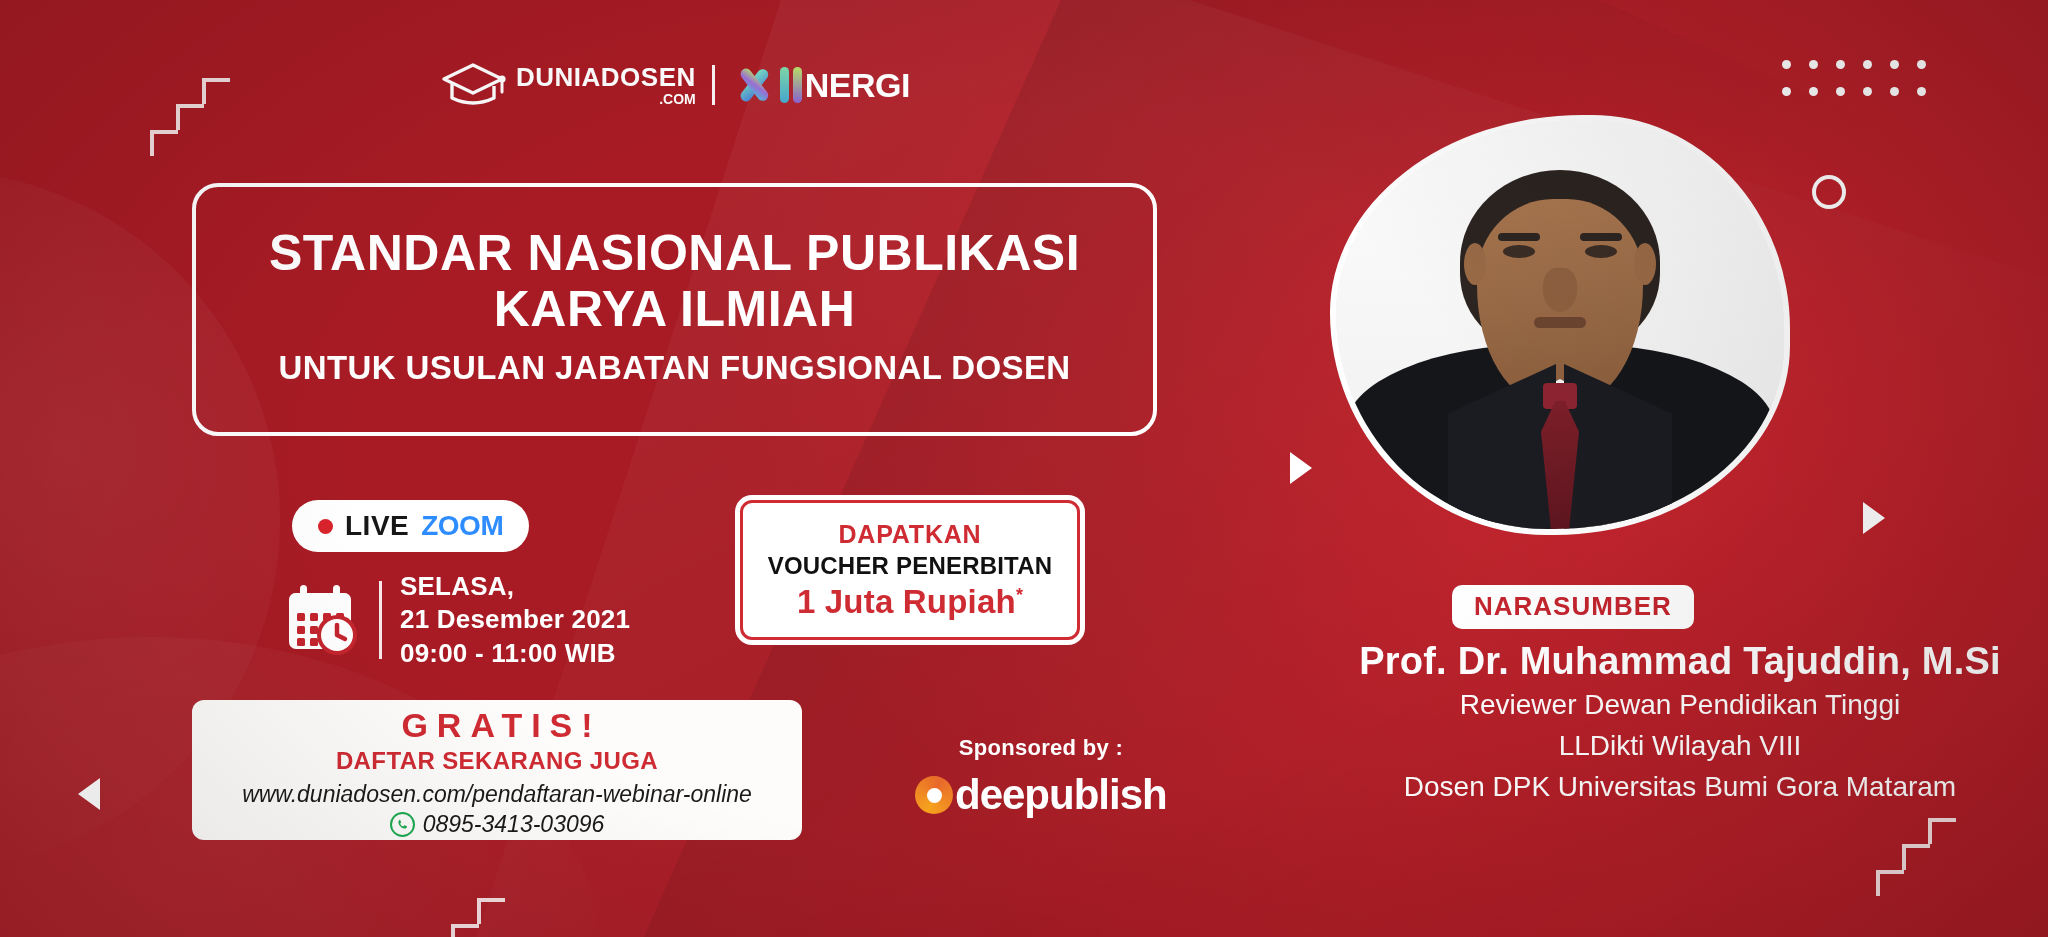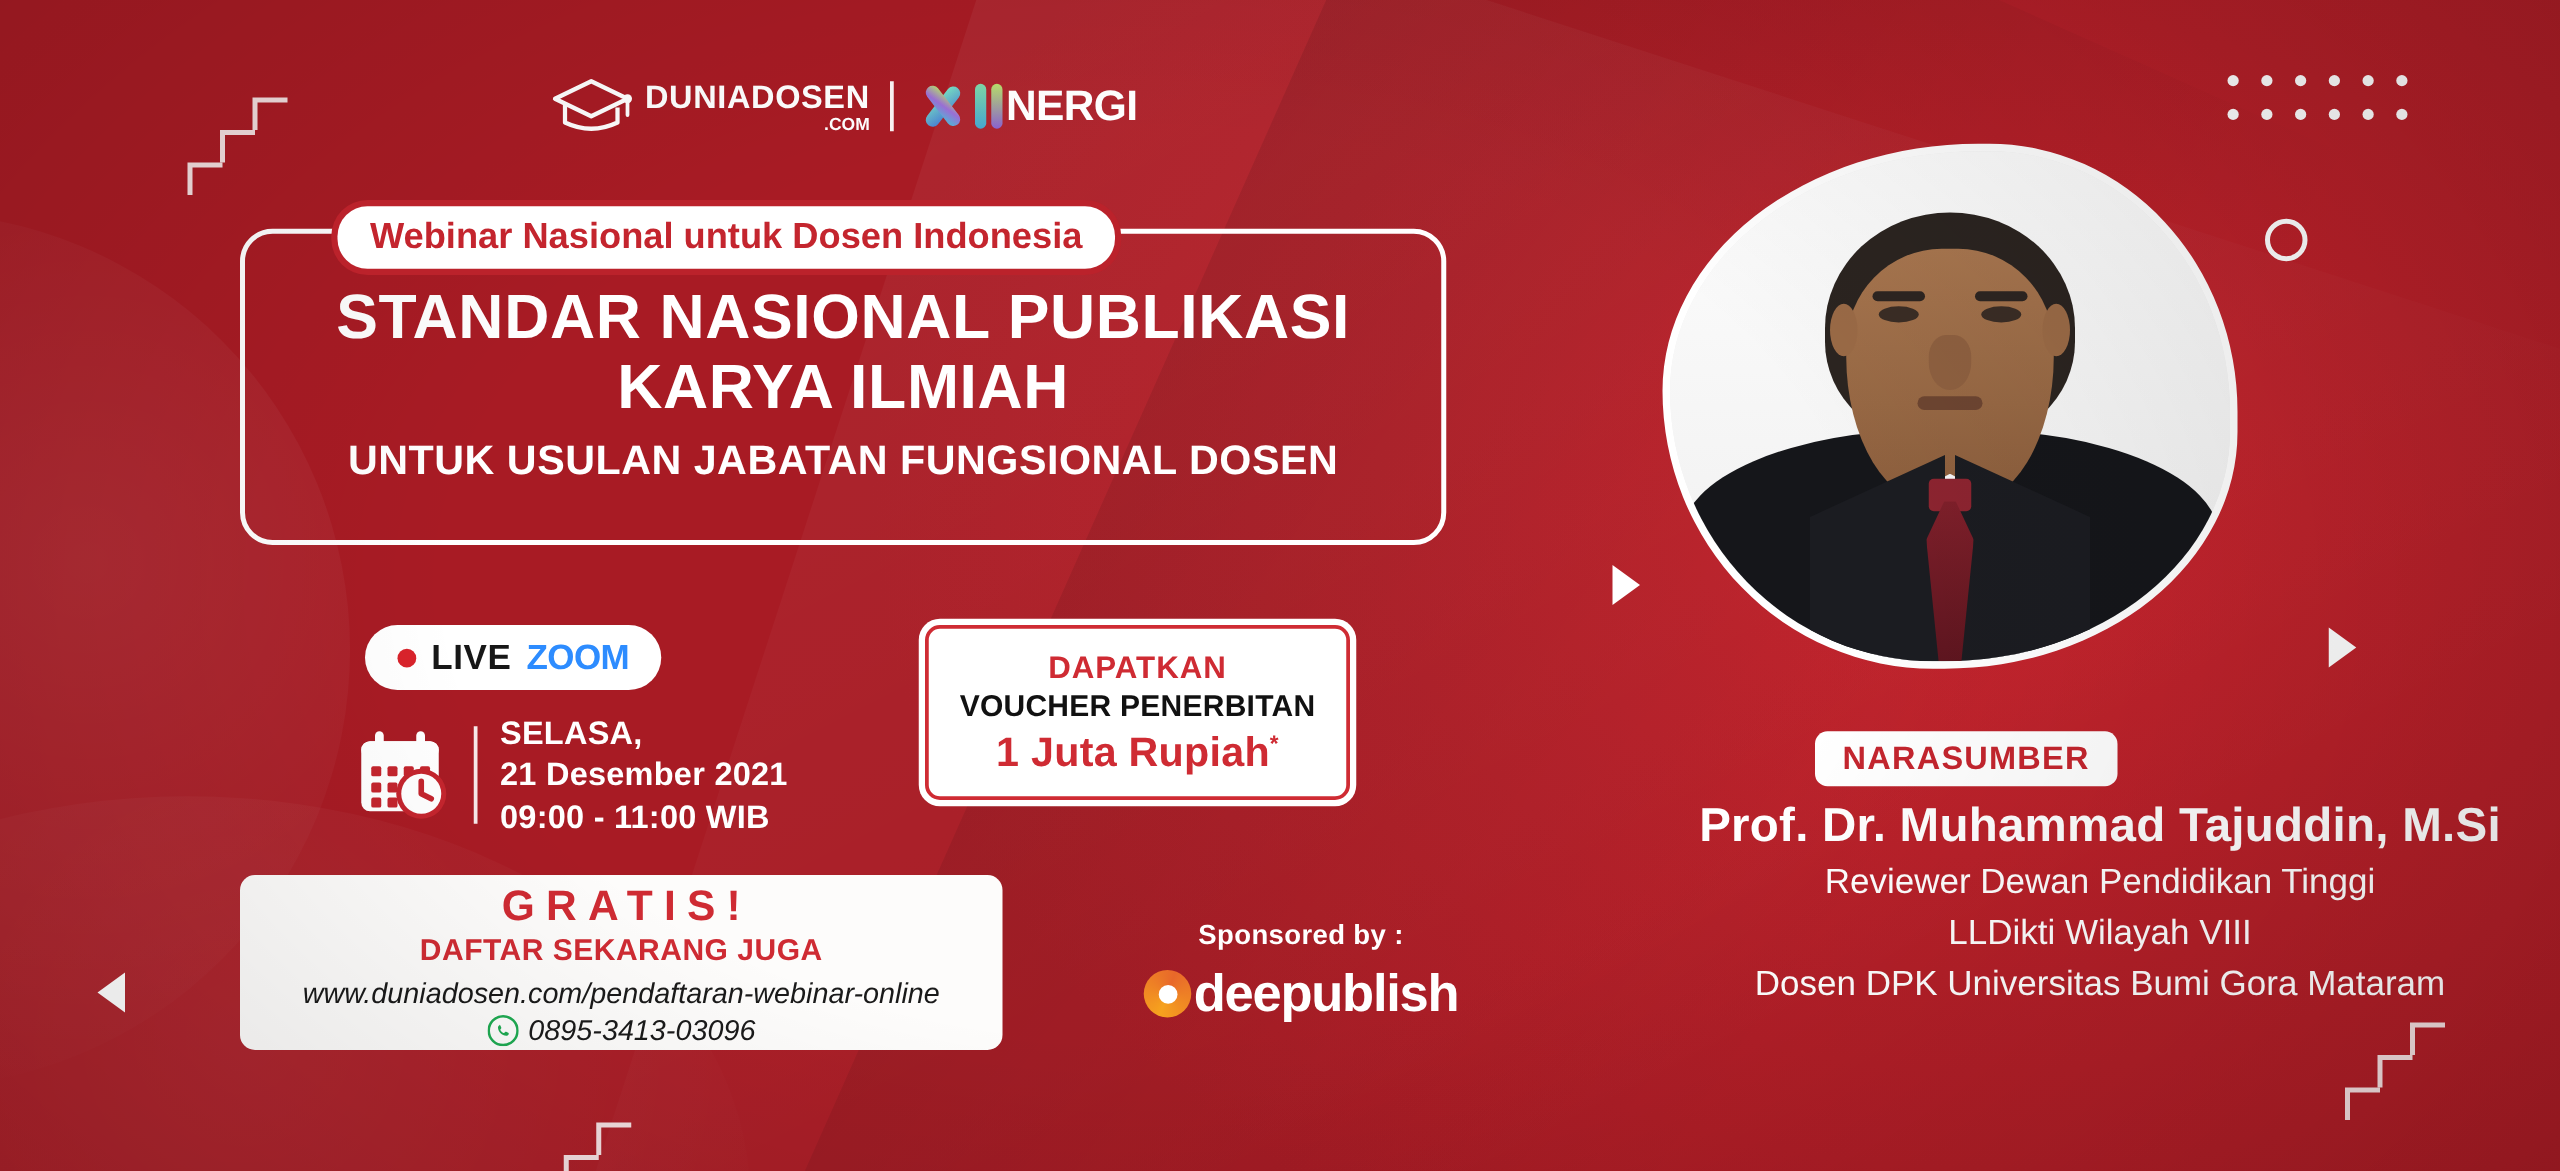--- a/index.html
+++ b/index.html
@@ -370,21 +370,20 @@
     </div>
   </div>
 
   <div id="title-box">
     <div class="title-inner">
       <div class="t-line1">STANDAR NASIONAL PUBLIKASI</div>
       <div class="t-line2">KARYA ILMIAH</div>
       <div class="t-line3">UNTUK USULAN JABATAN FUNGSIONAL DOSEN</div>
     </div>
   </div>
-  <div id="title-badge">Webinar Nasional untuk Dosen Indonesia</div>
 
   <div id="live-pill">
     <span class="live-dot"></span>
     <span class="live-txt">LIVE</span>
     <span class="zoom-txt">ZOOM</span>
   </div>
 
   <div id="date-row">
     <svg class="cal-ico" viewBox="0 0 76 74">
       <rect x="4" y="10" width="62" height="56" rx="7" fill="#fff"></rect>

